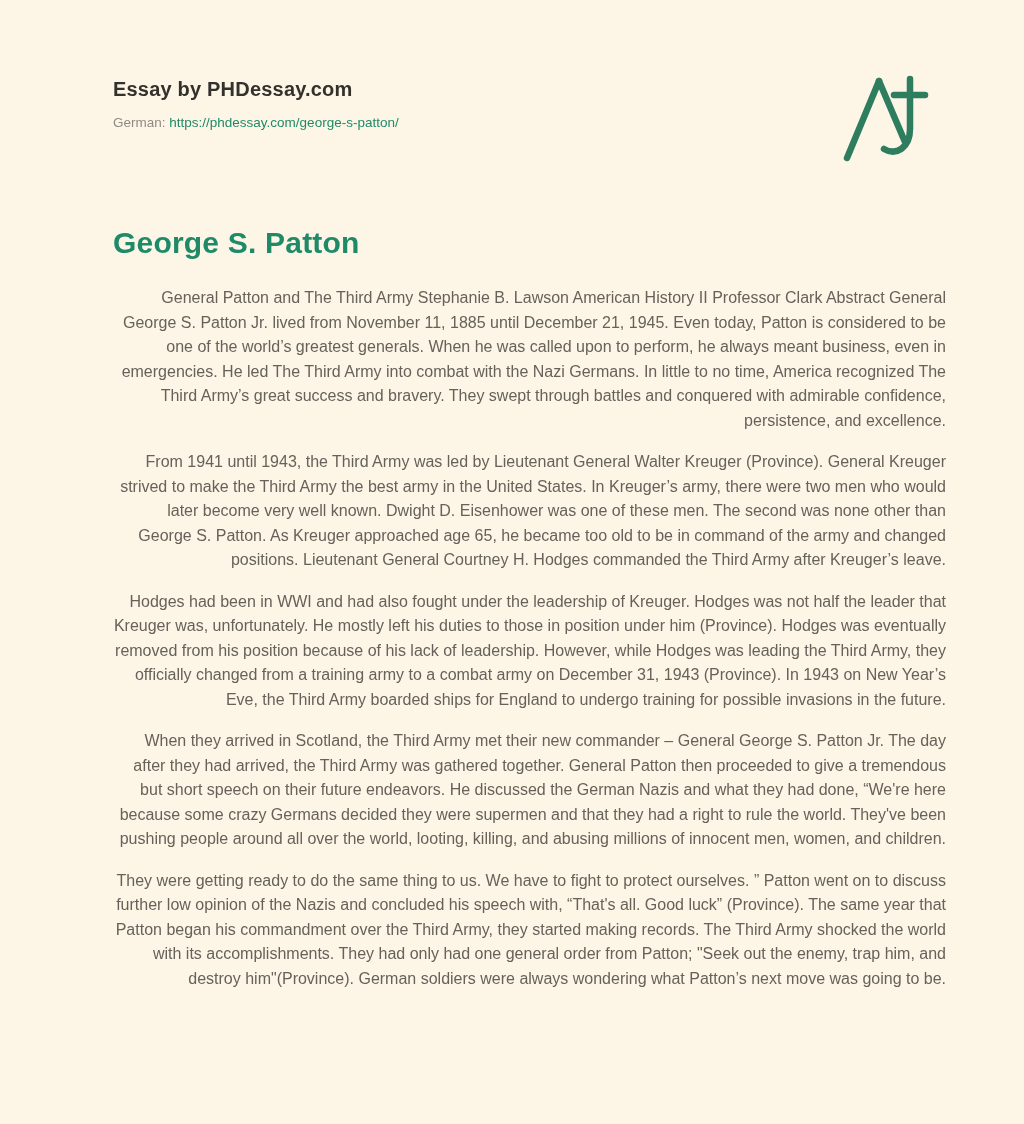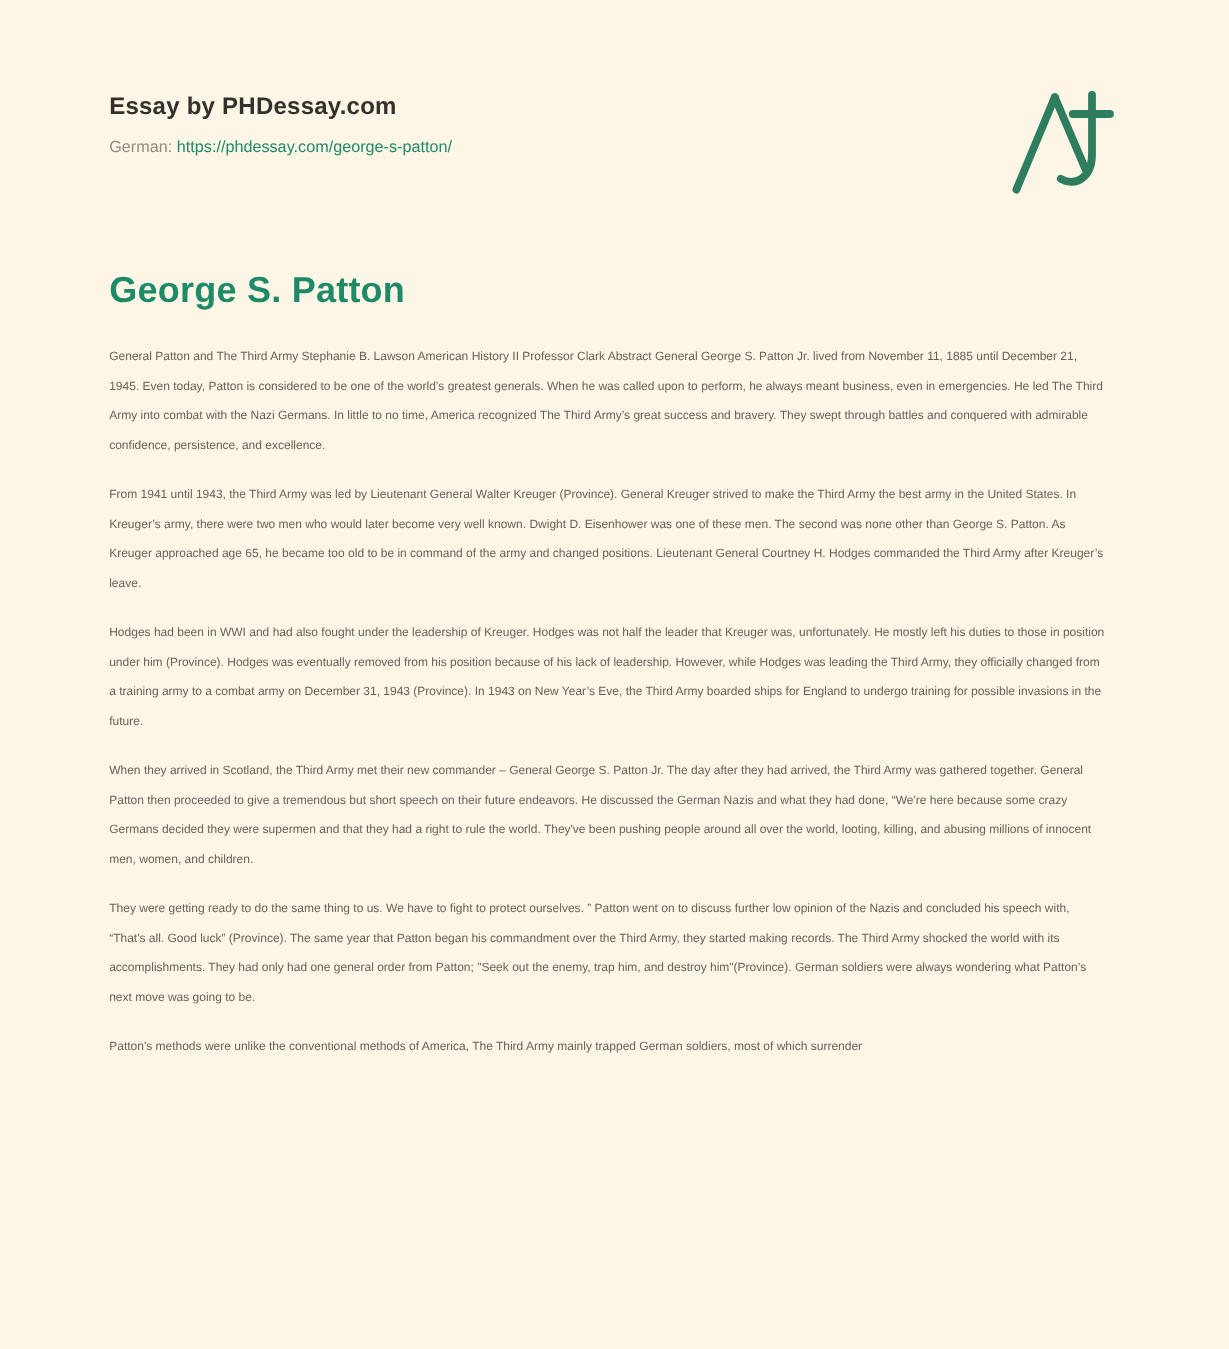--- a/index.html
+++ b/index.html
@@ -11,21 +11,21 @@
   .page {
     position: relative;
     width: 1024px;
     height: 1124px;
     background: #fdf6e7;
     overflow: hidden;
     margin: 0 auto;
   }
   .content {
     position: absolute;
-    left: 91px;
+    left: 113px;
     top: 78px;
     width: 833px;
   }
   .site-title {
     font-size: 20px;
     font-weight: 700;
     color: #33312c;
     letter-spacing: 0.2px;
     margin: 0 0 14px 0;
   }
@@ -47,24 +47,25 @@
     height: 95px;
   }
   .essay-title {
     font-size: 30px;
     font-weight: 700;
     color: #1f8a68;
     letter-spacing: 0.2px;
     margin: 96px 0 26px 0;
   }
   .para {
-    font-size: 10px;
+    font-size: 16px;
     line-height: 24.5px;
     color: #66625a;
     margin: 16px 0 17px 0;
+    text-align: right;
   }
 </style>
 </head>
 <body>
 
 <div class="page">
 
   <div class="logo">
     <svg viewBox="0 0 95 95" width="95" height="95">
       <g fill="none" stroke="#2e7d5f" stroke-width="6.5" stroke-linecap="round" stroke-linejoin="round">
@@ -86,17 +87,16 @@
     </p>
 
     <h2 class="essay-title">George S. Patton</h2>
 
     <div>
         <p class="para">General Patton and The Third Army Stephanie B. Lawson American History II Professor Clark Abstract General George S. Patton Jr. lived from November 11, 1885 until December 21, 1945. Even today, Patton is considered to be one of the world’s greatest generals. When he was called upon to perform, he always meant business, even in emergencies. He led The Third Army into combat with the Nazi Germans. In little to no time, America recognized The Third Army’s great success and bravery. They swept through battles and conquered with admirable confidence, persistence, and excellence.</p>
         <p class="para">From 1941 until 1943, the Third Army was led by Lieutenant General Walter Kreuger (Province). General Kreuger strived to make the Third Army the best army in the United States. In Kreuger’s army, there were two men who would later become very well known. Dwight D. Eisenhower was one of these men. The second was none other than George S. Patton. As Kreuger approached age 65, he became too old to be in command of the army and changed positions. Lieutenant General Courtney H. Hodges commanded the Third Army after Kreuger’s leave.</p>
         <p class="para">Hodges had been in WWI and had also fought under the leadership of Kreuger. Hodges was not half the leader that Kreuger was, unfortunately. He mostly left his duties to those in position under him (Province). Hodges was eventually removed from his position because of his lack of leadership. However, while Hodges was leading the Third Army, they officially changed from a training army to a combat army on December 31, 1943 (Province). In 1943 on New Year’s Eve, the Third Army boarded ships for England to undergo training for possible invasions in the future.</p>
         <p class="para">When they arrived in Scotland, the Third Army met their new commander – General George S. Patton Jr. The day after they had arrived, the Third Army was gathered together. General Patton then proceeded to give a tremendous but short speech on their future endeavors. He discussed the German Nazis and what they had done, “We're here because some crazy Germans decided they were supermen and that they had a right to rule the world. They've been pushing people around all over the world, looting, killing, and abusing millions of innocent men, women, and children.</p>
         <p class="para">They were getting ready to do the same thing to us. We have to fight to protect ourselves. ” Patton went on to discuss further low opinion of the Nazis and concluded his speech with, “That's all. Good luck” (Province). The same year that Patton began his commandment over the Third Army, they started making records. The Third Army shocked the world with its accomplishments. They had only had one general order from Patton; "Seek out the enemy, trap him, and destroy him"(Province). German soldiers were always wondering what Patton’s next move was going to be.</p>
-        <p class="para">Patton's methods were unlike the conventional methods of America, The Third Army mainly trapped German soldiers, most of which surrender</p>
       </div>
 
   </div>
 </div>
 
 </body></html>

